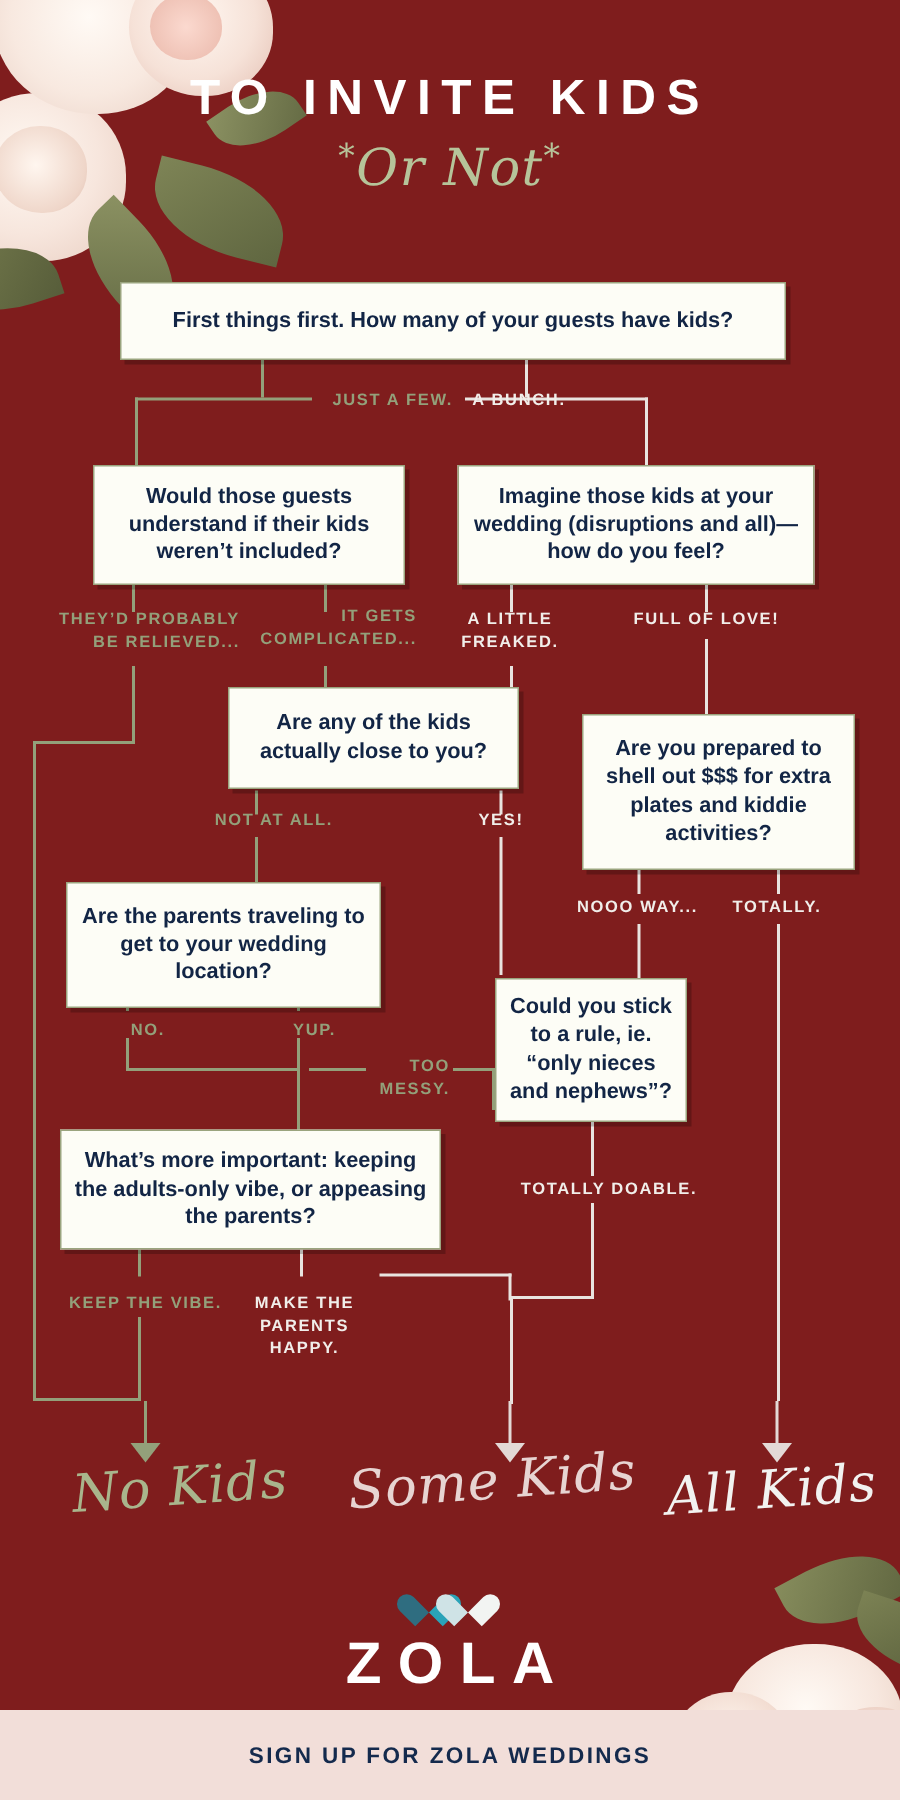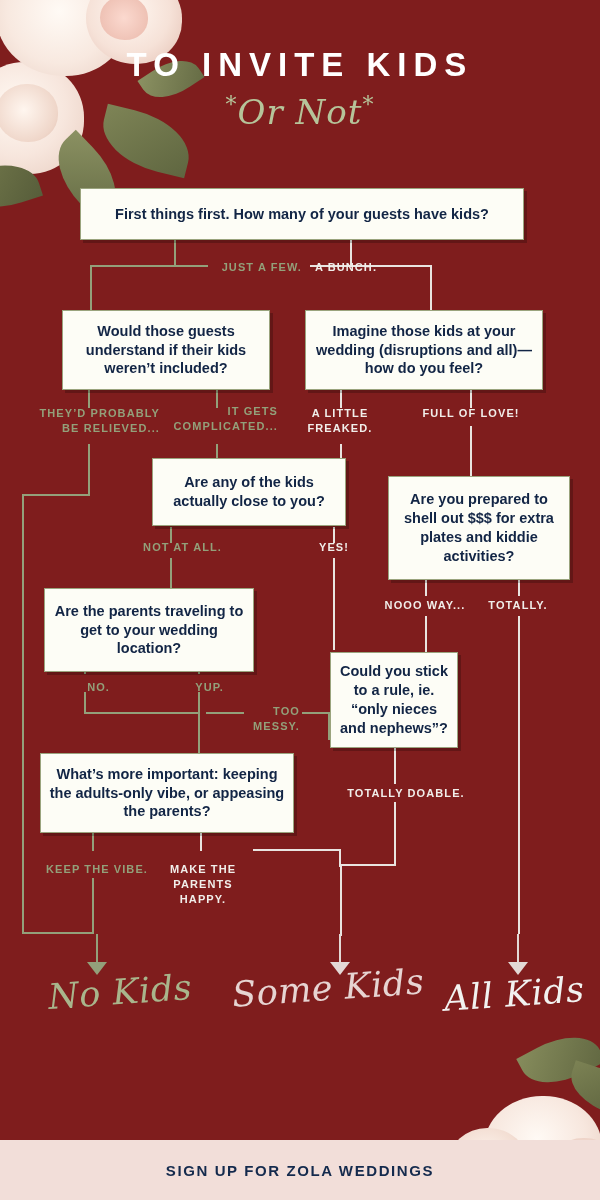--- a/index.html
+++ b/index.html
@@ -249,20 +249,33 @@
   </div>
   <div class="arrow whitec" style="left:508px;top:934px;width:20px;height:40px;">
     <div class="shaft" style="height:28px;"></div>
     <div class="head" style="top:28px;"></div>
   </div>
 
   <div class="outcome" style="left:48px;top:972px;color:#a9b58c;transform:rotate(-4deg);">No Kids</div>
   <div class="outcome" style="left:232px;top:968px;color:#e7d4d2;transform:rotate(-4deg);">Some Kids</div>
   <div class="outcome" style="left:444px;top:974px;color:#f2f2f0;transform:rotate(-4deg);">All Kids</div>
 
+  <div id="logo-wrap" style="top:1050px;">
+    <div id="hearts">
+      <div class="heart" style="left:8px;">
+        <i class="l" style="background:#2f6d80;"></i>
+          <i class="r" style="background:#2aa3b8;"></i>
+      </div>
+      <div class="heart" style="left:34px;">
+        <i class="l" style="background:#cfe3e6;"></i>
+          <i class="r" style="background:#f2f4f2;"></i>
+      </div>
+    </div>
+    <div id="zola-word">ZOLA</div>
+  </div>
 
   <div class="floral" style="left:452px;top:1044px;width:180px;height:160px;">
     <div class="leaf" style="left:70px;top:-6px;width:78px;height:44px;background:linear-gradient(135deg,#868c5c 0%,#616741 100%);transform:rotate(-28deg);"></div>
     <div class="leaf" style="left:116px;top:26px;width:70px;height:40px;background:linear-gradient(135deg,#7c8254 0%,#5a603c 100%);transform:rotate(18deg);"></div>
     <div class="petal" style="left:32px;top:52px;width:118px;height:104px;background:radial-gradient(circle at 45% 42%,#fffaf5 0%,#f7e7de 55%,#e8cec1 100%);"></div>
     <div class="petal" style="left:-4px;top:84px;width:80px;height:74px;background:radial-gradient(circle at 48% 45%,#fff8f2 0%,#f3ded3 60%,#e2c3b6 100%);"></div>
     <div class="petal" style="left:96px;top:94px;width:72px;height:66px;background:radial-gradient(circle at 50% 50%,#fdf2ea 0%,#f1d8cd 60%,#dfbcae 100%);"></div>
     <div class="leaf" style="left:-32px;top:124px;width:72px;height:40px;background:linear-gradient(135deg,#868c5c 0%,#60663f 100%);transform:rotate(22deg);"></div>
   </div>
 

